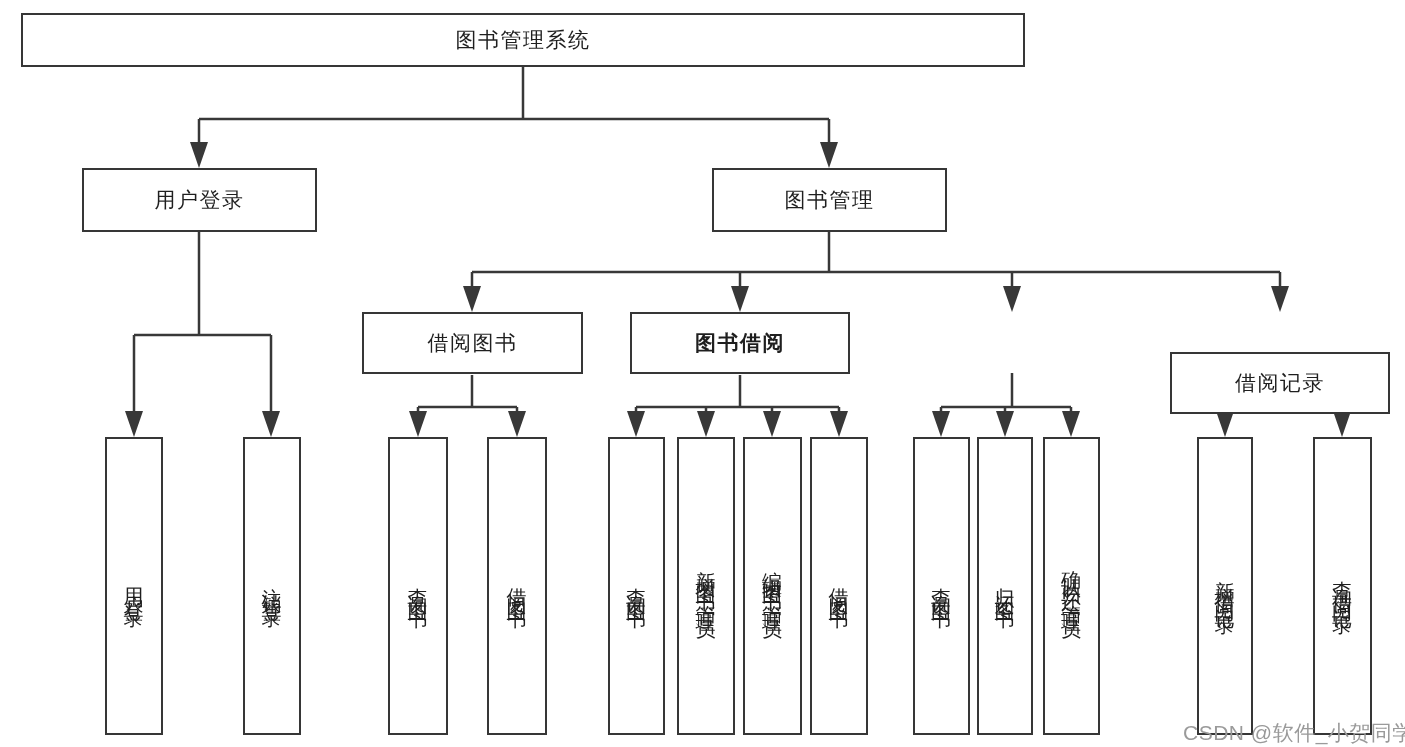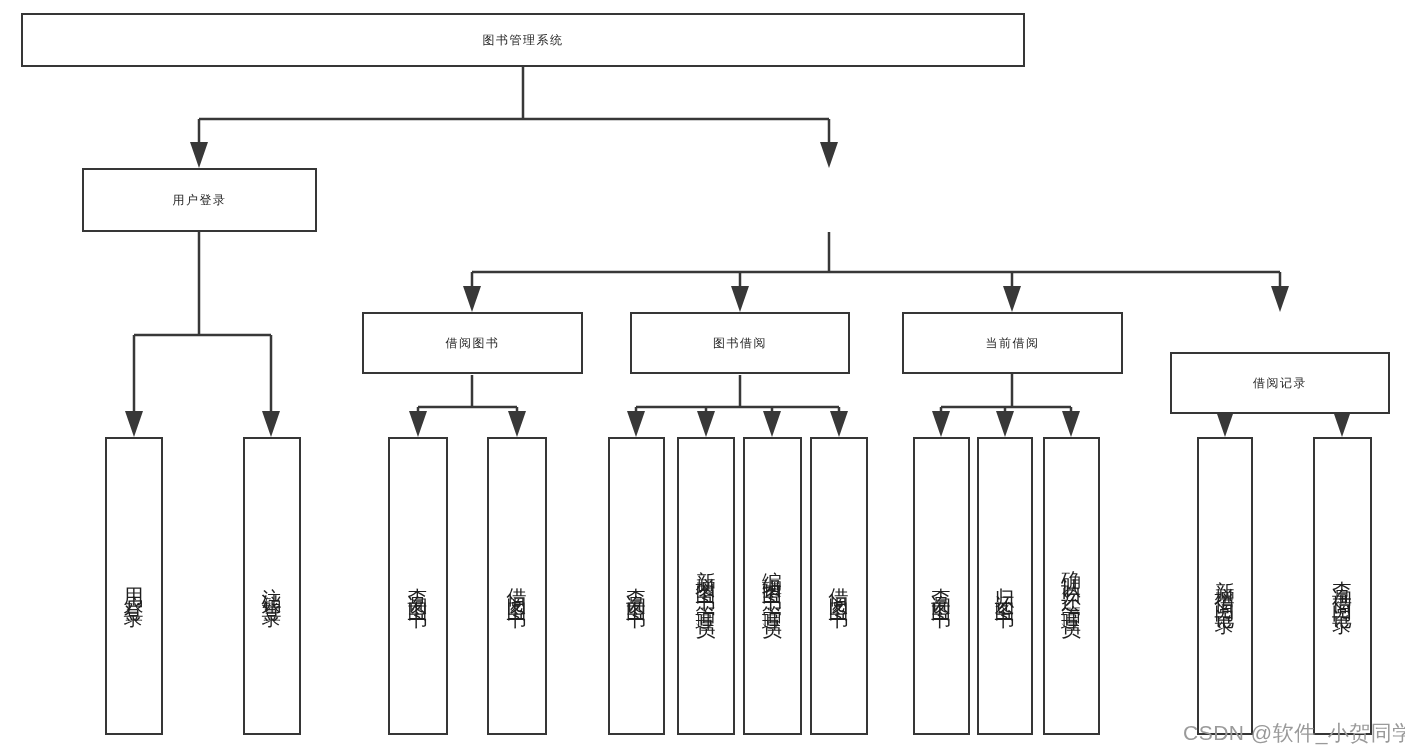--- a/index.html
+++ b/index.html
@@ -21,21 +21,21 @@
     box-sizing: border-box;
     background: #ffffff;
     border: 2.5px solid #363636;
     display: flex;
     align-items: center;
     justify-content: center;
     color: #1f1f1f;
     text-align: center;
   }
   .h-node {
-    font-size: 12px;
+    font-size: 21px;
     letter-spacing: 1.5px;
     white-space: nowrap;
   }
   .v-node {
     writing-mode: vertical-rl;
     text-orientation: mixed;
     font-size: 20px;
     letter-spacing: 7px;
     line-height: 1;
   }
@@ -98,24 +98,24 @@
       <polygon points="996,411 1014,411 1005,437"></polygon>
       <polygon points="1062,411 1080,411 1071,437"></polygon>
       <polygon points="1216,411 1234,411 1225,437"></polygon>
       <polygon points="1333,411 1351,411 1342,437"></polygon>
     </g>
   </svg>
 
   <div class="node h-node" style="left:21px; top:13px; width:1004px; height:54px;">图书管理系统</div>
 
   <div class="node h-node" style="left:82px; top:168px; width:235px; height:64px;">用户登录</div>
+  <div class="node h-node" style="left:712px; top:168px; width:235px; height:64px;">图书管理</div>
 
   <div class="node h-node" style="left:362px; top:312px; width:221px; height:62px;">借阅图书</div>
-  <div class="node h-node" style="left:630px; top:312px; width:220px; height:62px;">图书借阅</div>
-  <div class="node h-node" style="left:902px; top:312px; width:221px; height:62px;">当前借阅</div>
+  <div class="node h-node" style="left:630px; top:312px; width:220px; height:62px;font-weight:bold;">图书借阅</div>
   <div class="node h-node" style="left:1170px; top:312px; width:220px; height:62px;margin-top:40px;">借阅记录</div>
 
   <div class="node v-node" style="left:105px; top:437px; width:58px; height:298px;">用户登录</div>
   <div class="node v-node" style="left:243px; top:437px; width:58px; height:298px;">注销登录</div>
 
   <div class="node v-node" style="left:388px; top:437px; width:60px; height:298px;">查询图书</div>
   <div class="node v-node" style="left:487px; top:437px; width:60px; height:298px;">借阅图书</div>
 
   <div class="node v-node" style="left:608px; top:437px; width:57px; height:298px;">查询图书</div>
   <div class="node v-node" style="left:677px; top:437px; width:58px; height:298px;">新增图书（管理员）</div>

